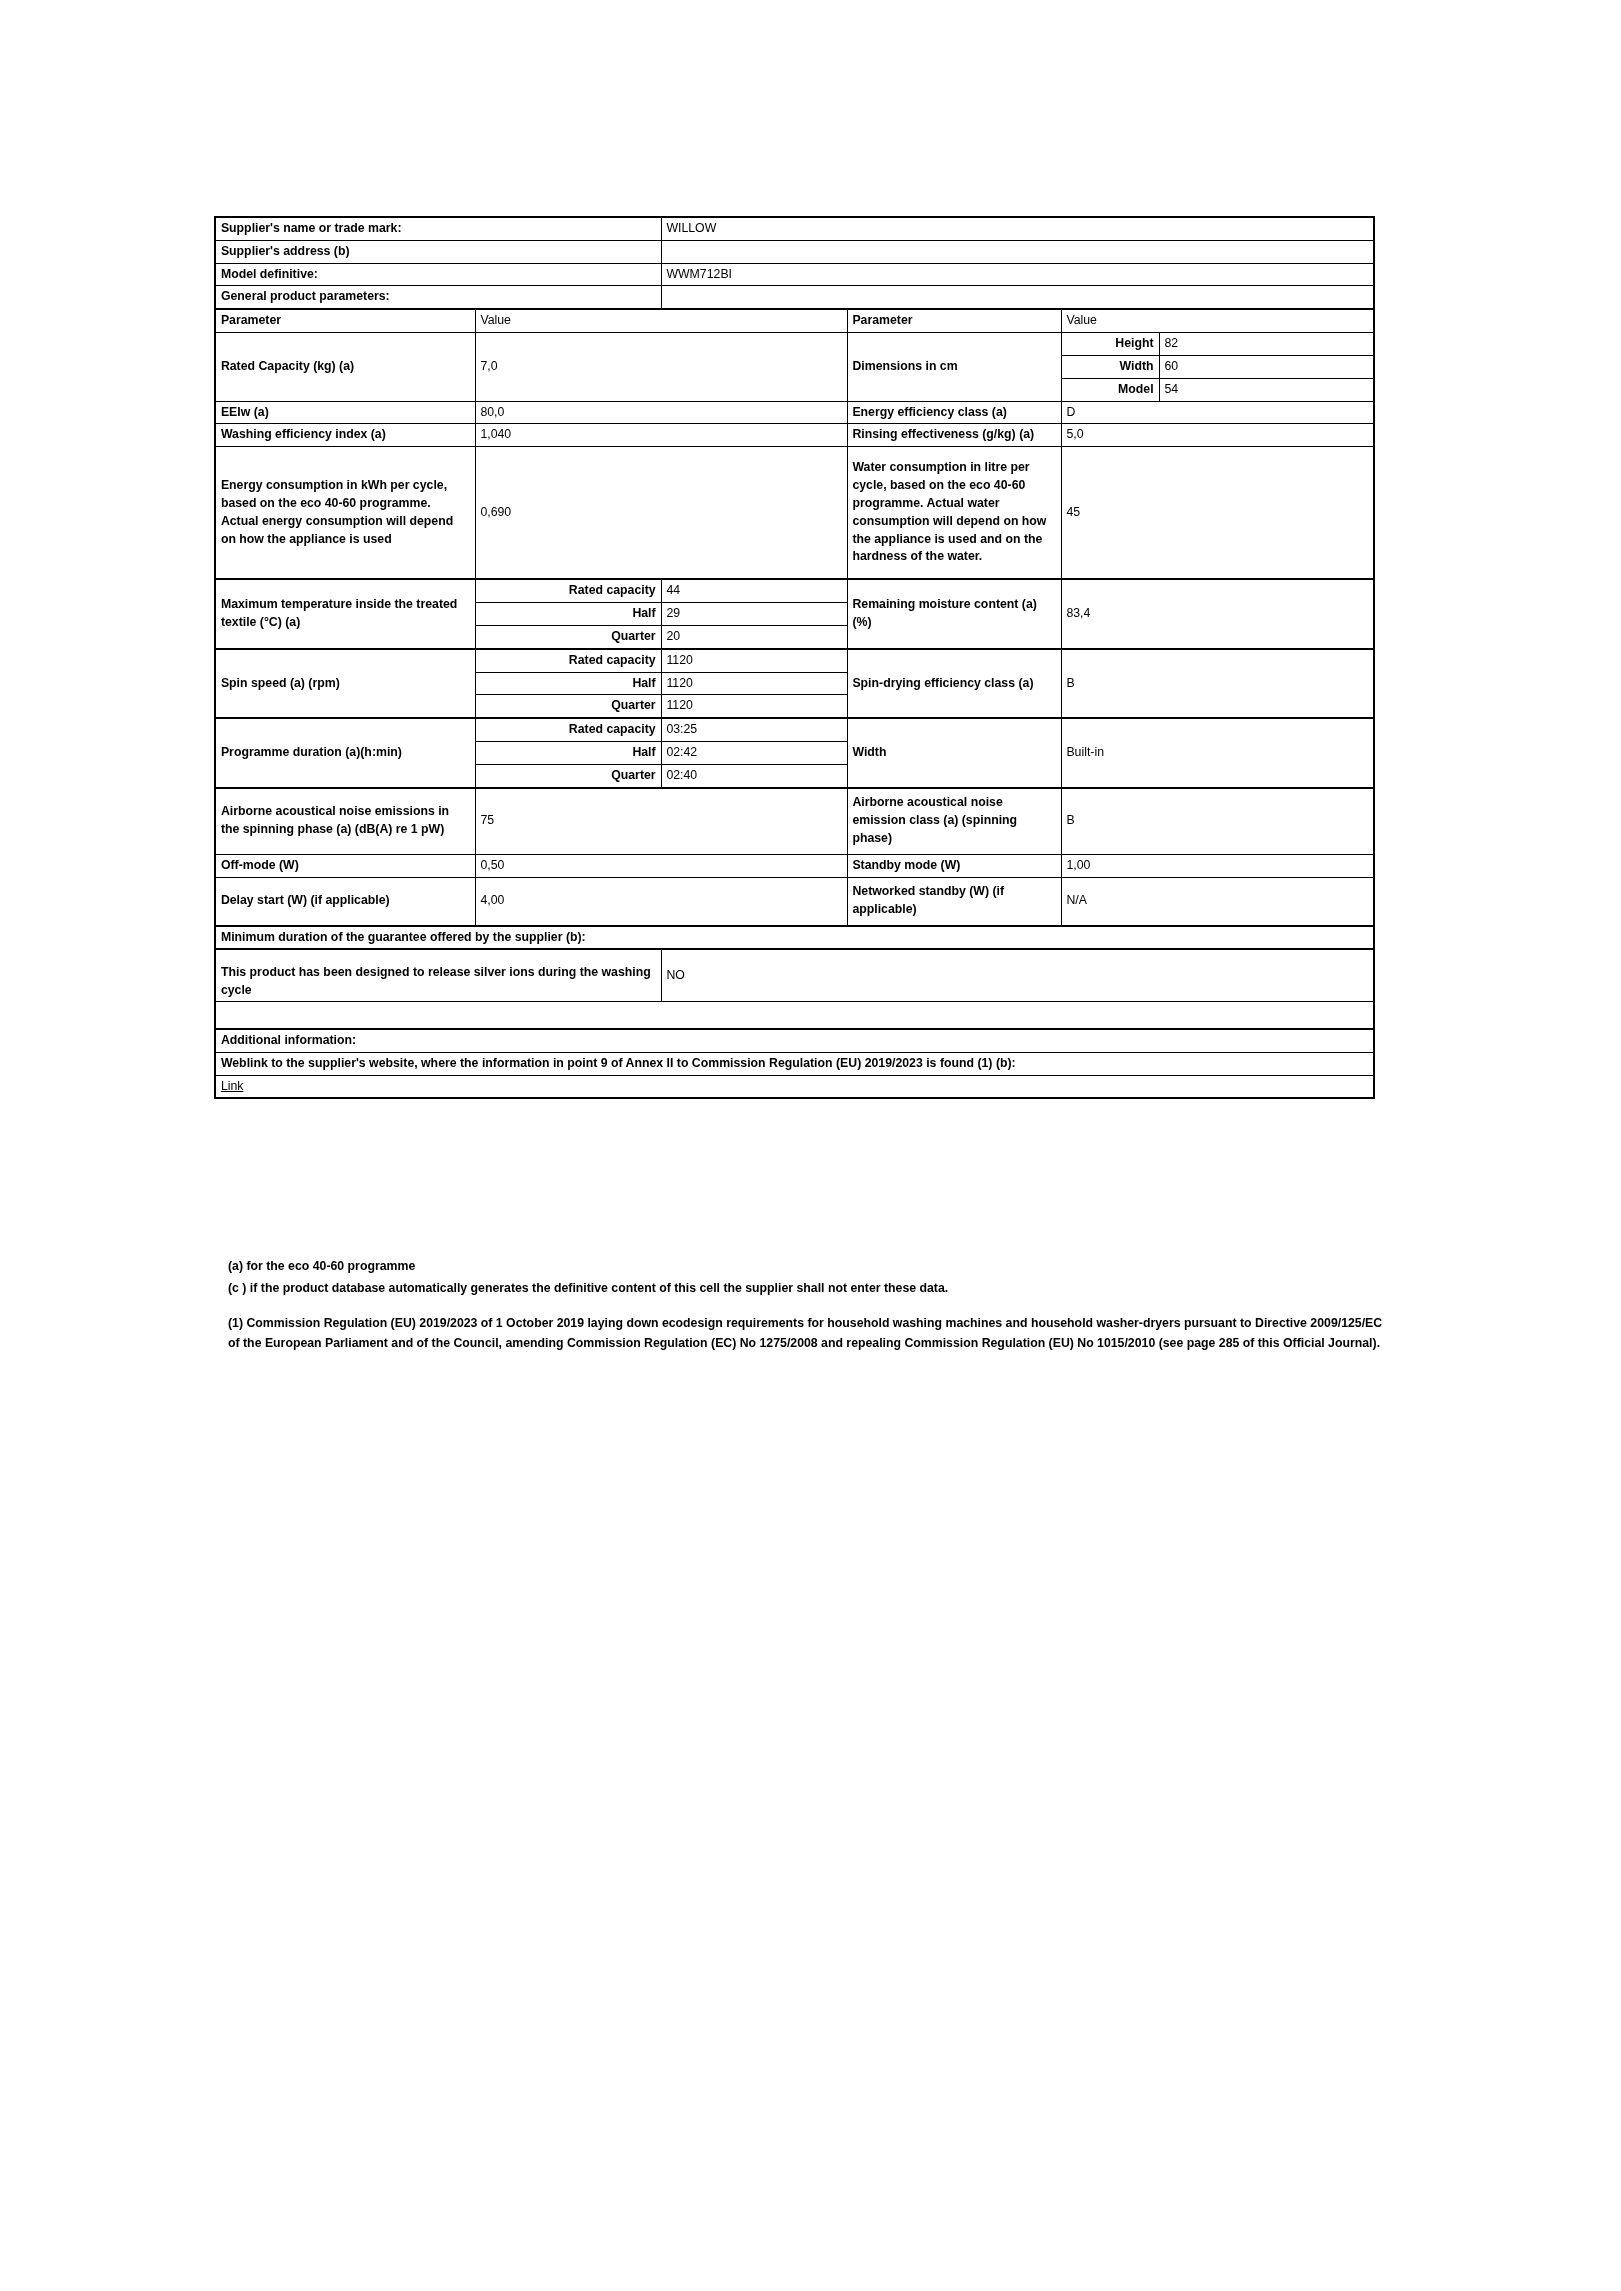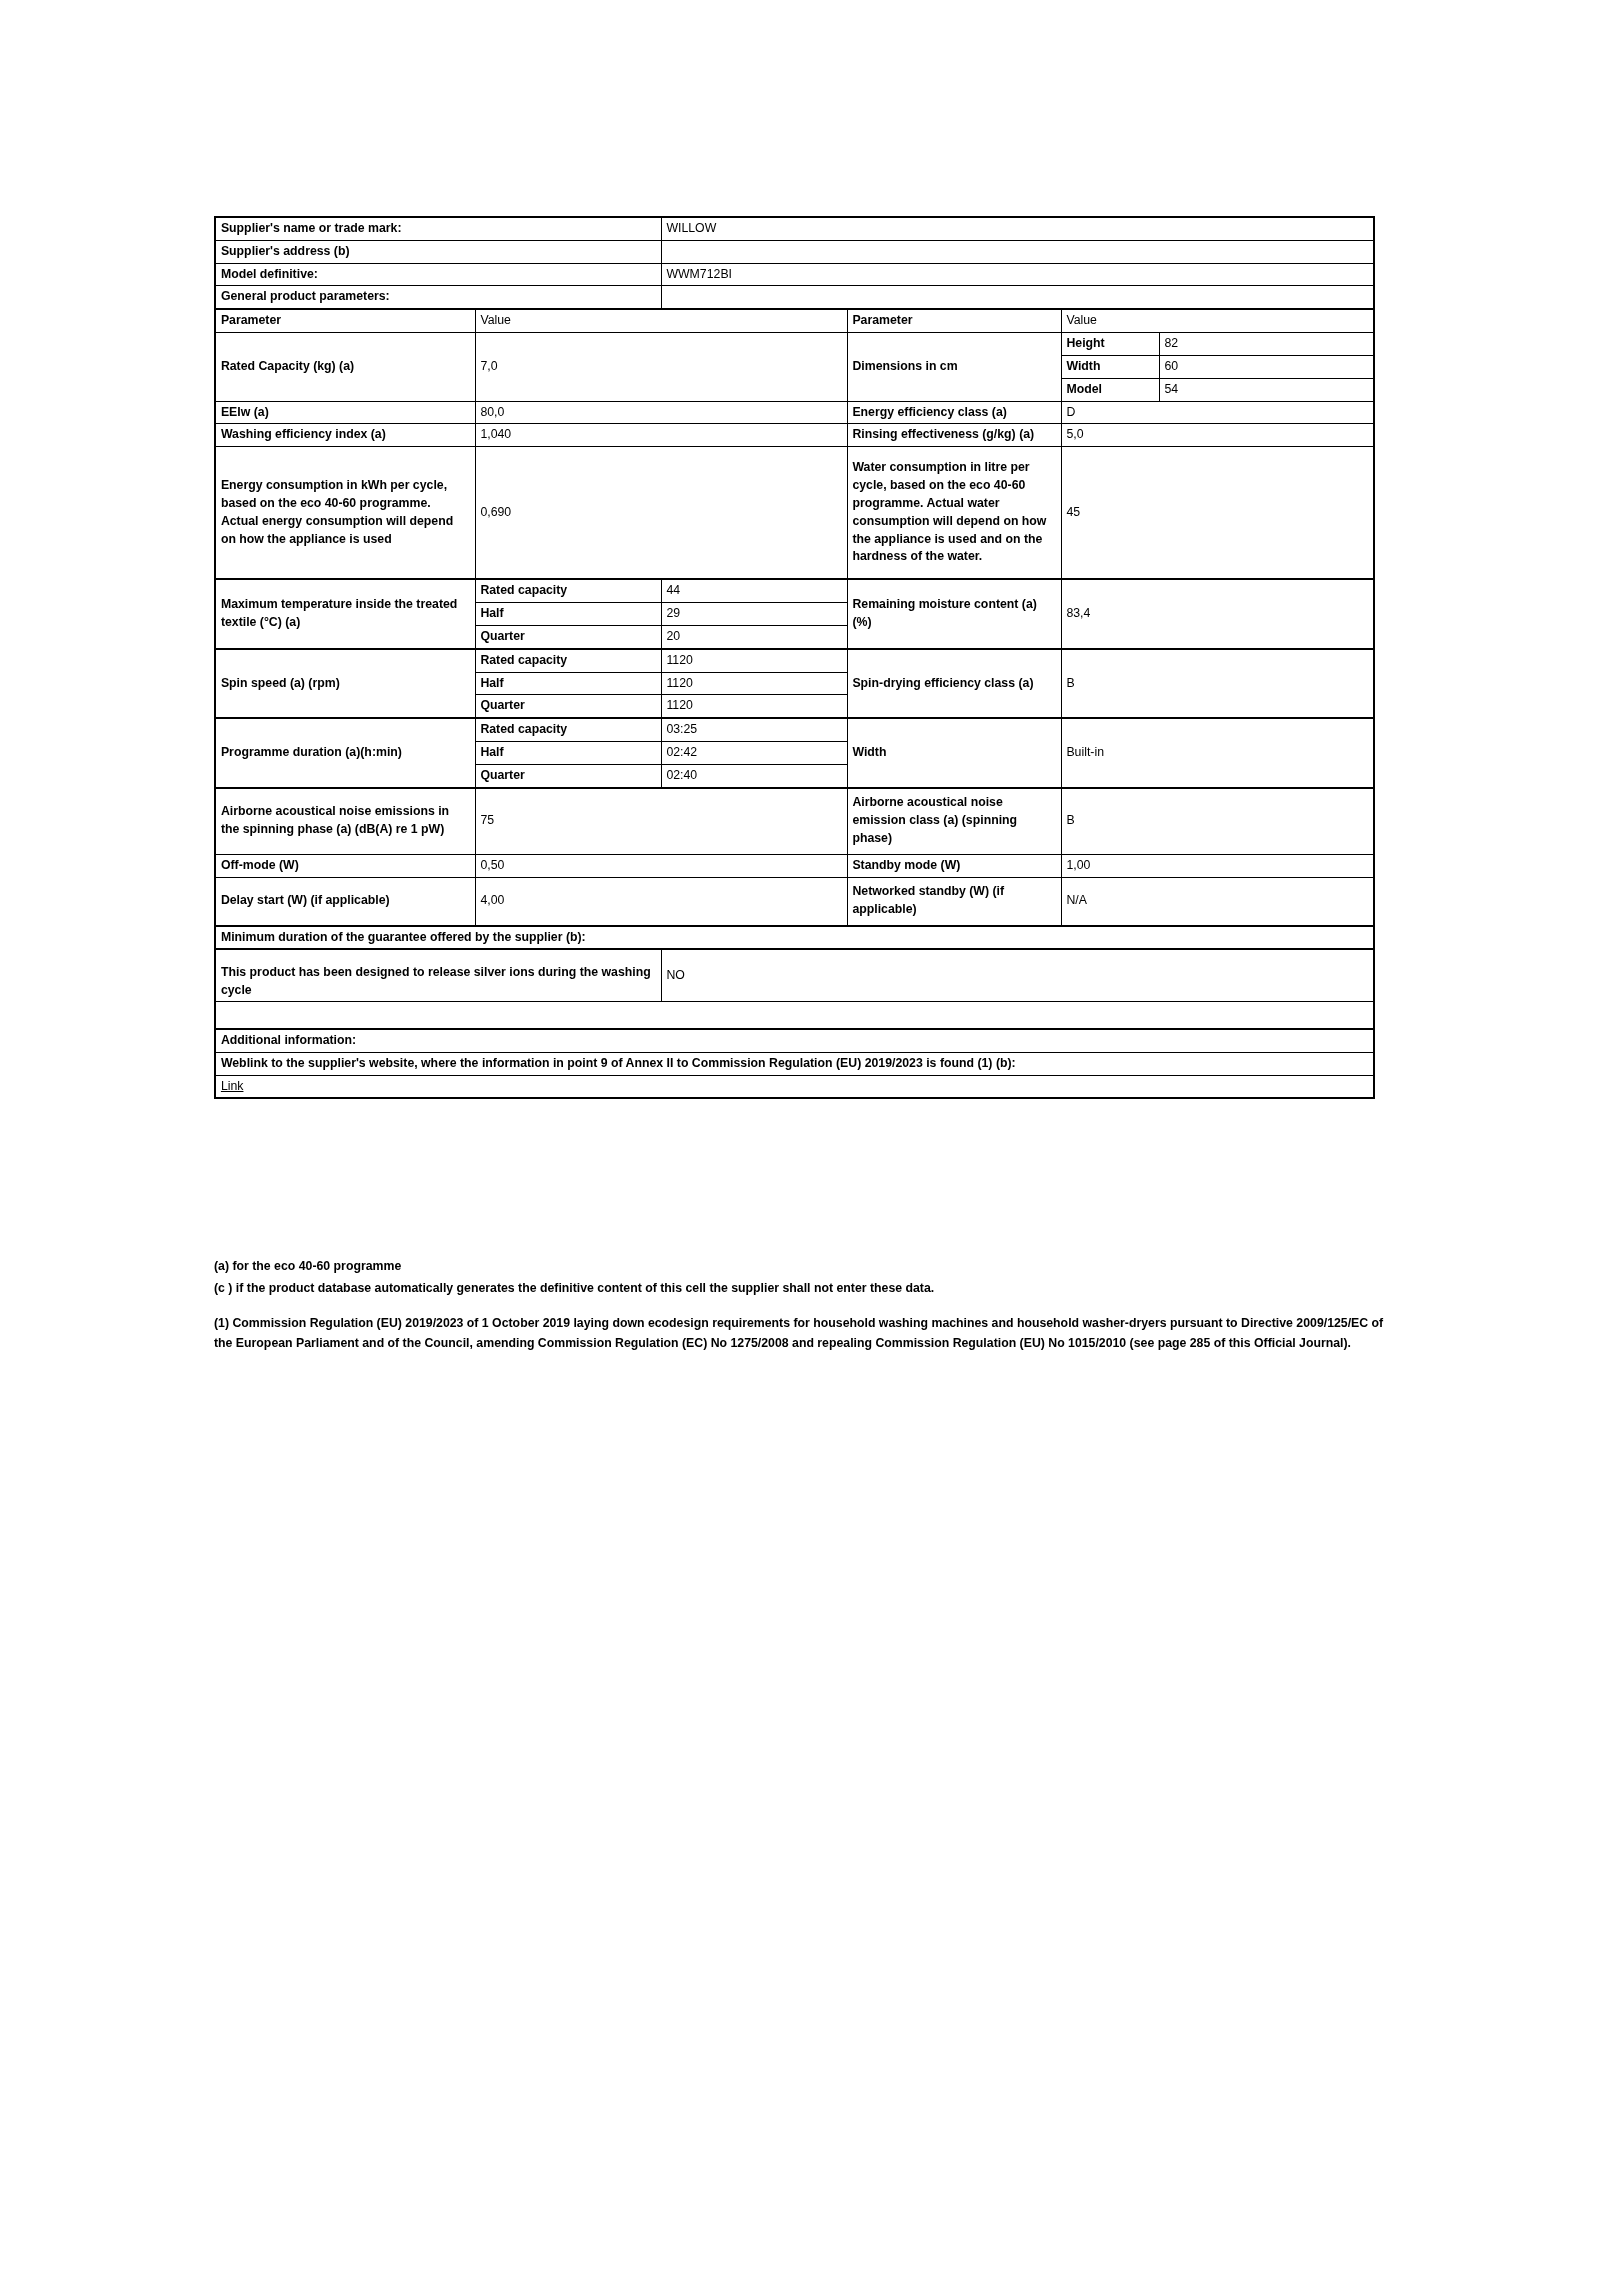--- a/index.html
+++ b/index.html
@@ -55,38 +55,38 @@
     text-align: left;
     font-weight: normal;
   }
   .val-l {
     text-align: left;
     font-weight: normal;
     text-decoration: underline;
   }
   .sub-lbl {
     font-weight: bold;
-    text-align: left;
+    text-align: right;
   }
 
   .spacer-row td {
     height: 21.6px;
   }
 
   .footnotes {
     position: absolute;
     left: 214px;
     top: 1257px;
     width: 1176px;
     font-size: 12.3px;
     font-weight: bold;
     line-height: 1.62;
   }
   .footnotes p {
-    margin: 0 0 2px 0;
+    margin: 0 0 2px 14px;
   }
   .footnotes .para {
     margin-top: 13.7px;
     line-height: 1.7;
   }
 </style>
 </head>
 <body>
 
 <div class="page">

